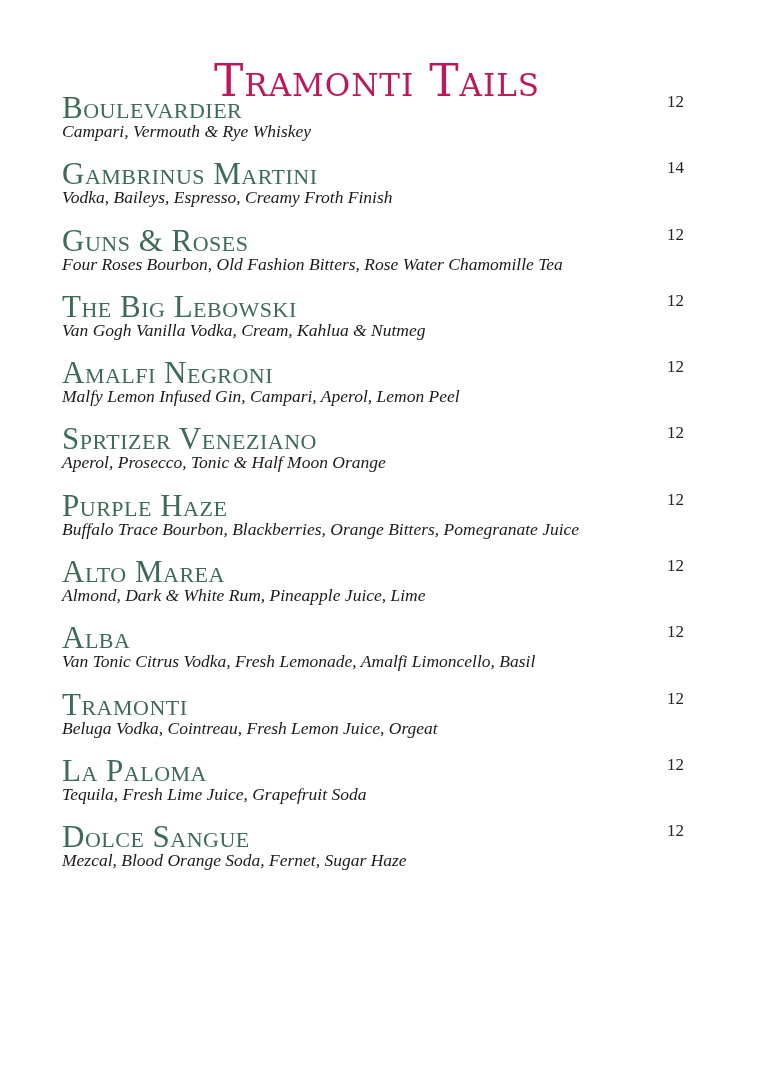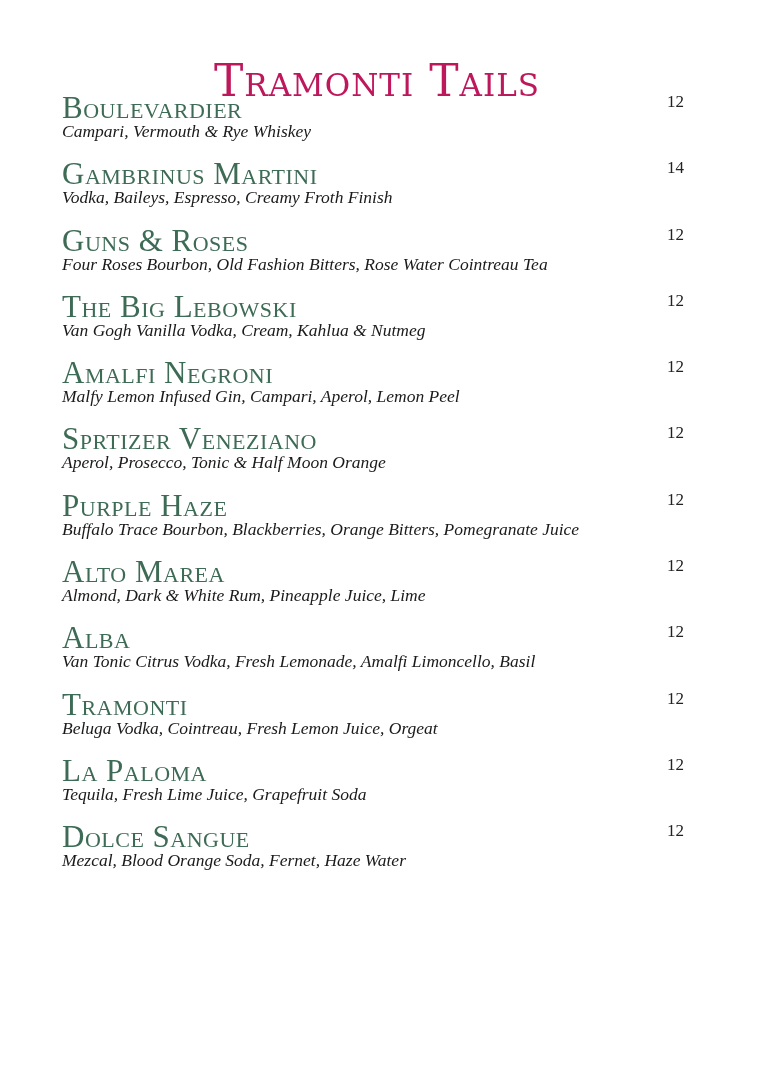--- a/index.html
+++ b/index.html
@@ -41,21 +41,21 @@
     <div class="item-desc">Campari, Vermouth &amp; Rye Whiskey</div>
   </div>
   <div class="menu-item">
     <div class="item-name">Gambrinus Martini</div>
     <div class="item-price">14</div>
     <div class="item-desc">Vodka, Baileys, Espresso, Creamy Froth Finish</div>
   </div>
   <div class="menu-item">
     <div class="item-name">Guns &amp; Roses</div>
     <div class="item-price">12</div>
-    <div class="item-desc">Four Roses Bourbon, Old Fashion Bitters, Rose Water Cointreau Tea</div>
+    <div class="item-desc">Four Roses Bourbon, Old Fashion Bitters, Rose Water Chamomille Tea</div>
   </div>
   <div class="menu-item">
     <div class="item-name">The Big Lebowski</div>
     <div class="item-price">12</div>
     <div class="item-desc">Van Gogh Vanilla Vodka, Cream, Kahlua &amp; Nutmeg</div>
   </div>
   <div class="menu-item">
     <div class="item-name">Amalfi Negroni</div>
     <div class="item-price">12</div>
     <div class="item-desc">Malfy Lemon Infused Gin, Campari, Aperol, Lemon Peel</div>
@@ -86,15 +86,15 @@
     <div class="item-desc">Beluga Vodka, Cointreau, Fresh Lemon Juice, Orgeat</div>
   </div>
   <div class="menu-item">
     <div class="item-name">La Paloma</div>
     <div class="item-price">12</div>
     <div class="item-desc">Tequila, Fresh Lime Juice, Grapefruit Soda</div>
   </div>
   <div class="menu-item">
     <div class="item-name">Dolce Sangue</div>
     <div class="item-price">12</div>
-    <div class="item-desc">Mezcal, Blood Orange Soda, Fernet, Haze Water</div>
+    <div class="item-desc">Mezcal, Blood Orange Soda, Fernet, Sugar Haze</div>
   </div>
 </div>
 
 </body></html>

